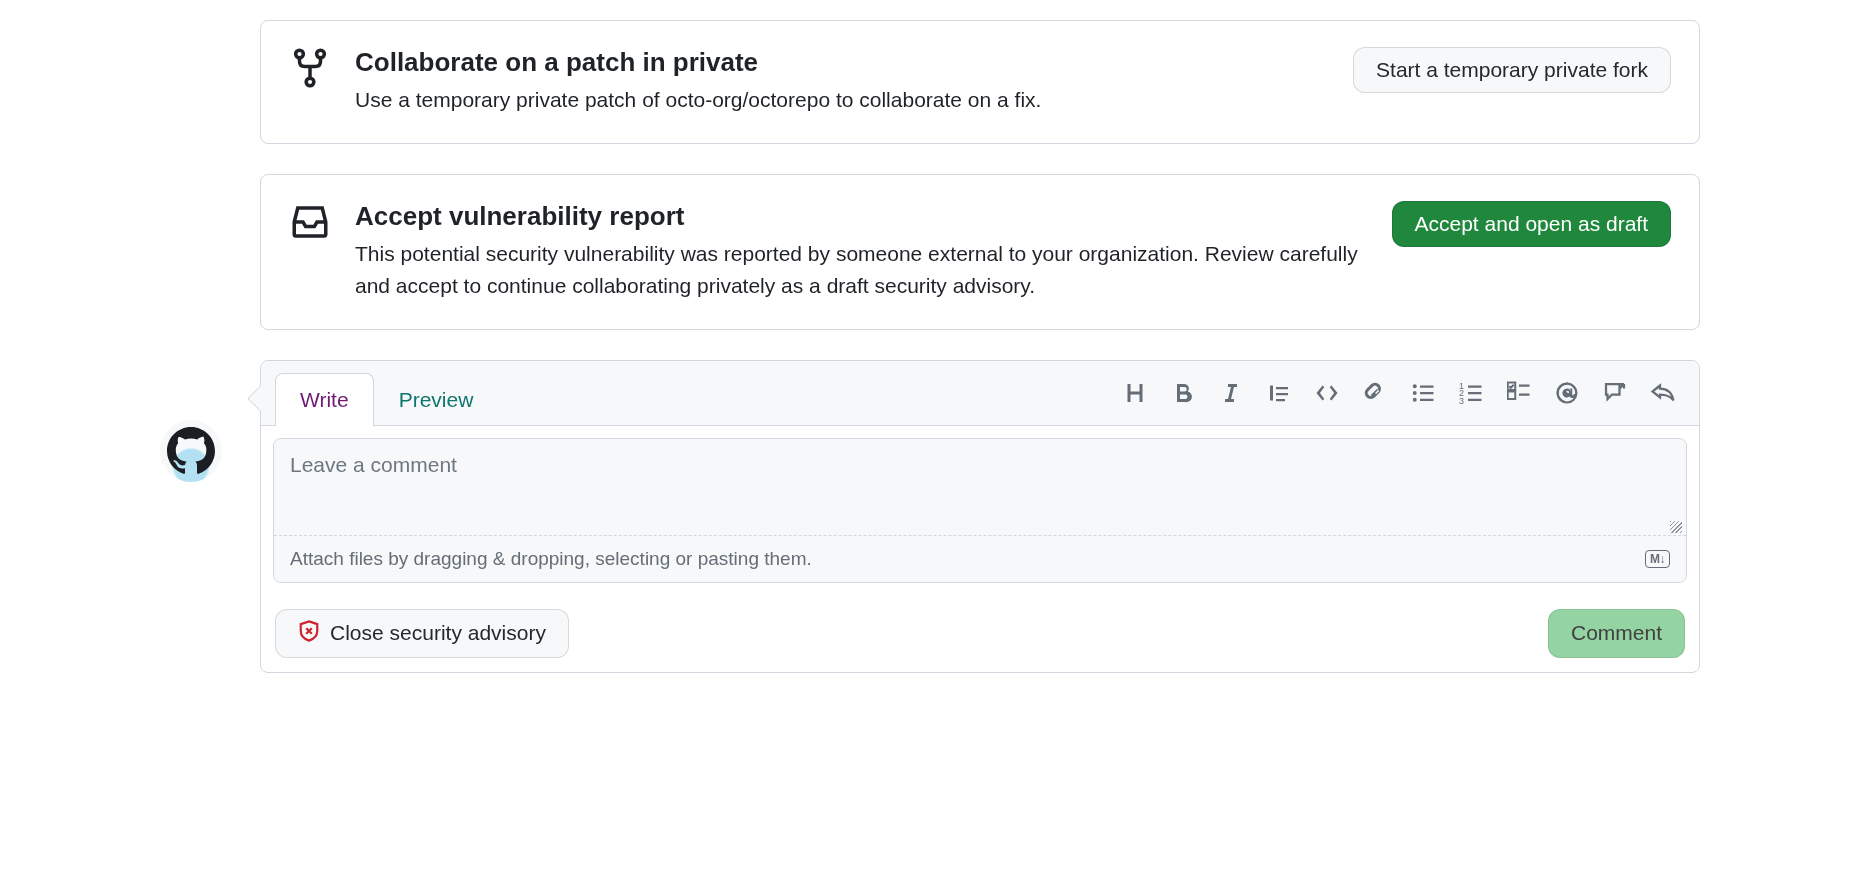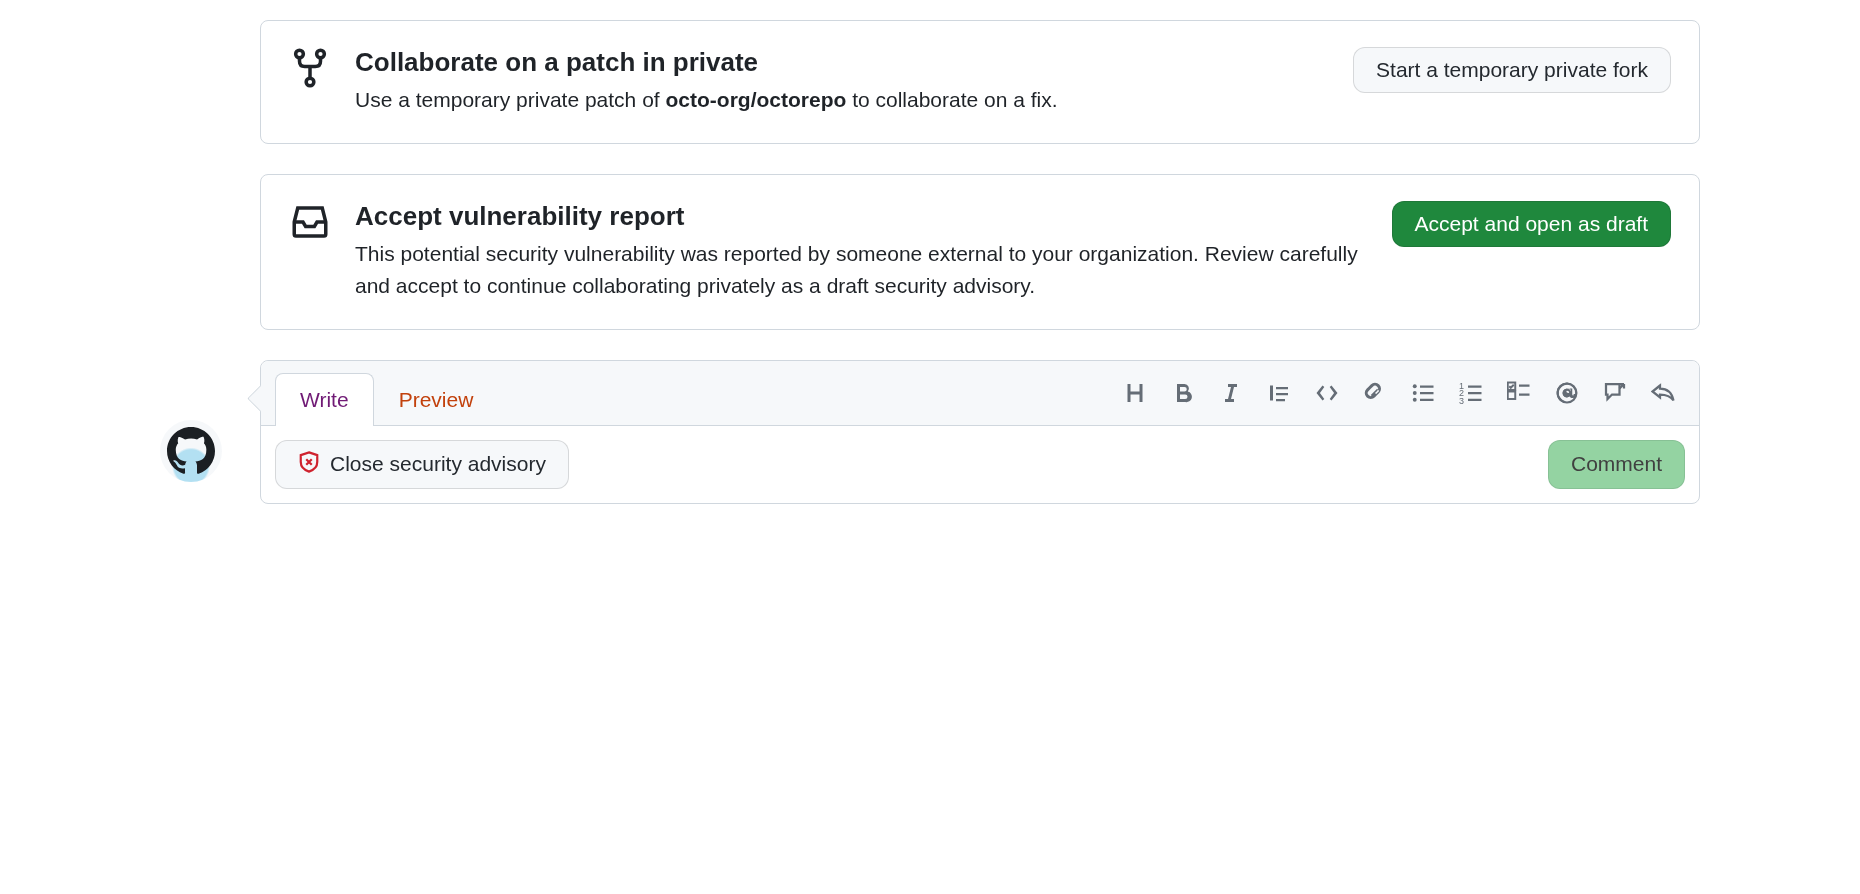--- a/index.html
+++ b/index.html
@@ -46,21 +46,21 @@
   font-size: 26px;
   font-weight: 600;
   margin-bottom: 6px;
   color: #1f2328;
 }
 .panel-desc {
   font-size: 21px;
   color: #1f2328;
   line-height: 1.55;
 }
-.panel-desc strong { font-weight: 700; }
+.panel-desc strong { font-weight: 400; }
 .panel-action {
   flex-shrink: 0;
 }
 .btn {
   display: inline-flex;
   align-items: center;
   padding: 10px 22px;
   font-size: 21px;
   font-weight: 500;
   border-radius: 12px;
@@ -129,21 +129,21 @@
 .tabs {
   display: flex;
   margin-left: 14px;
   margin-top: 12px;
   position: relative;
   z-index: 1;
 }
 .tab {
   padding: 14px 24px;
   font-size: 21px;
-  color: #c2410c;
+  color: #0f766e;
   cursor: pointer;
   border: 1px solid transparent;
   border-bottom: none;
   border-radius: 8px 8px 0 0;
   margin-bottom: -1px;
 }
 .tab.active {
   background: #fff;
   color: #701a75;
   border-color: #d0d7de;
@@ -353,20 +353,30 @@
                 <path d="M11 5l3-3M14 2v3M14 2h-3" fill="none" stroke="currentColor" stroke-width="1.5"></path>
               </svg>
             </div>
           <div class="toolbar-btn">
               <svg viewBox="0 0 16 16">
                 <path d="M6 3L1 7l5 4V9c4 0 7 1 9 4-1-5-4-8-9-8V3z" fill="none" stroke="currentColor" stroke-width="1.5"></path>
               </svg>
             </div>
         </div>
       </div>
+      <div class="comment-body-area">
+        <div class="textarea-wrap">
+          <textarea class="textarea" placeholder="Leave a comment" style=""></textarea>
+          <div class="resize-handle"></div>
+          <div class="attach-row">
+            <span>Attach files by dragging &amp; dropping, selecting or pasting them.</span>
+            <span class="md-badge">M↓</span>
+          </div>
+        </div>
+      </div>
       <div class="comment-footer">
         <button class="btn btn-default">
           <span class="close-icon">
             <svg viewBox="0 0 16 16" width="22" height="22" fill="none" stroke="currentColor" stroke-width="1.6">
                 <path d="M8 1l6 2v5c0 4-3 6-6 7-3-1-6-3-6-7V3l6-2z"></path>
                 <path d="M6 6l4 4M10 6l-4 4"></path>
               </svg>
           </span>
           <span>Close security advisory</span>
         </button>

